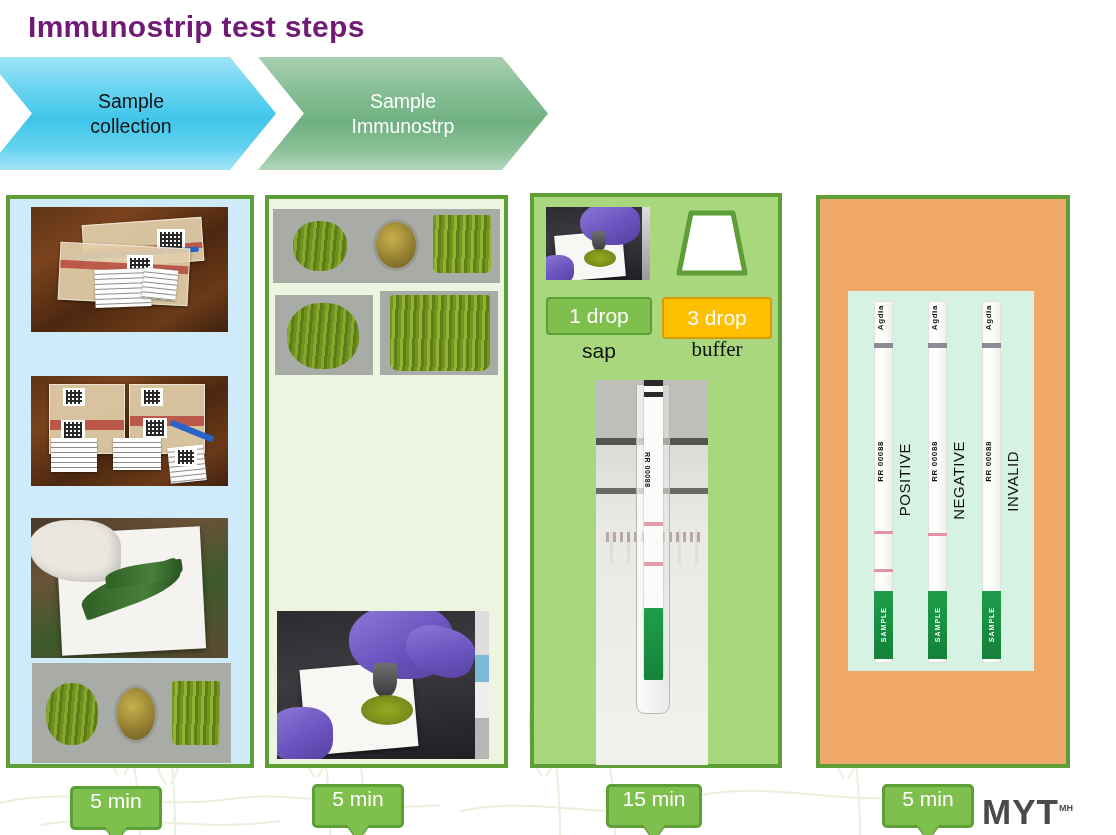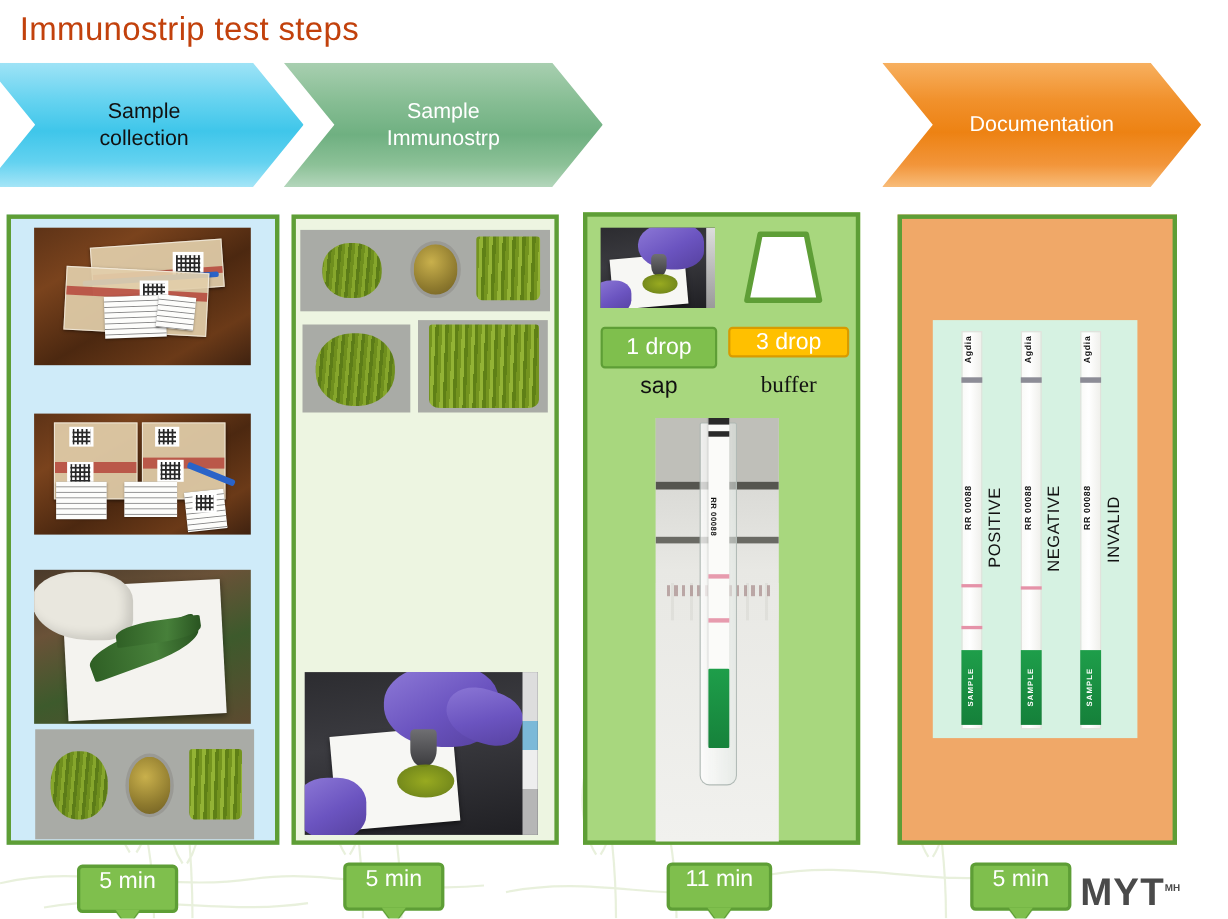--- a/index.html
+++ b/index.html
@@ -10,22 +10,22 @@
     position: relative;
     overflow: hidden;
   }
 
   
   .watermark { position: absolute; left: 0; bottom: 0; width: 1116px; height: 200px;
                opacity: 0.5; pointer-events: none; z-index: 0; }
 
   
   .title {
-    position: absolute; left: 18px; top: 10px;
-    font-size: 30px; font-weight: normal; color: #c2410c;
+    position: absolute; left: 28px; top: 10px;
+    font-size: 30px; font-weight: bold; color: #701a75;
     letter-spacing: 0.3px; z-index: 5;
   }
 
   
   .chevron-band { position: absolute; left: 0; top: 57px; width: 1116px; height: 118px; z-index: 4; }
   .chev {
     position: absolute; top: 0; height: 113px;
     display: flex; align-items: center; justify-content: center;
     text-align: center; line-height: 1.25;
     clip-path: polygon(0 0, calc(100% - 46px) 0, 100% 50%, calc(100% - 46px) 100%, 0 100%, 46px 50%);
@@ -203,25 +203,20 @@
       <div>Sample</div>
       <div>collection</div>
     </div>
   </div>
   <div class="chev chev2">
     <div class="lbl">
       <div>Sample</div>
       <div>Immunostrp</div>
     </div>
   </div>
-  <div class="chev chev4">
-    <div class="lbl">
-      <div>Documentation</div>
-    </div>
-  </div>
 </div>
 
 <div class="panel p1">
 
   <div class="ph wood" style="left:21px; top:8px; width:197px; height:125px;">
     <div class="bag" style="left:52px; top:14px; width:120px; height:44px; transform:rotate(-4deg);">
       <div class="bagstripe" style="top:58%"></div>
     </div>
     <div class="qr" style="left:126px; top:22px; width:28px; height:24px;"></div>
     <div class="zip" style="left:44px; top:44px; width:124px; height:5px; transform:rotate(-4deg);"></div>
@@ -306,21 +301,21 @@
                 background:linear-gradient(180deg,#ddd,#9a9a9a);"></div>
   </div>
 
   <svg class="trap" style="left:140px; top:10px; width:76px; height:74px;" viewBox="0 0 76 74">
     <polygon points="17,6 59,6 71,66 5,66" fill="#FFFFFF" stroke="#5E9E36" stroke-width="5" stroke-linejoin="round"></polygon>
   </svg>
 
   <div class="badge badge-green" style="left:12px; top:100px; width:106px; height:38px;">
     <span>1 drop</span>
   </div>
-  <div class="badge badge-orange" style="left:128px; top:100px; width:110px; height:28px;">
+  <div class="badge badge-orange" style="left:128px; top:100px; width:110px; height:42px;">
     <span>3 drop</span>
   </div>
   <div class="undertext" style="left:12px; top:142px; width:106px;">sap</div>
   <div class="undertext" style="left:128px; top:140px; width:110px;font-family:Liberation Serif, serif;">buffer</div>
 
   <div class="ph tubescene" style="left:62px; top:183px; width:112px; height:385px;">
     <div style="position:absolute; left:0; right:0; top:0; height:58px; background:#BFBFB9;"></div>
     <div style="position:absolute; left:0; right:0; top:58px; height:7px; background:#55554F;"></div>
     <div style="position:absolute; left:0; right:0; top:108px; height:6px; background:#6A6A64;"></div>
     <div class="rack" style="top:150px; height:34px; opacity:.75;"></div>
@@ -378,21 +373,21 @@
   </div>
 </div>
 
 <div class="timebox" style="left:70px; top:786px; width:92px; height:44px;">
   <span>5 min</span>
 </div>
 <div class="timebox" style="left:312px; top:784px; width:92px; height:44px;">
   <span>5 min</span>
 </div>
 <div class="timebox" style="left:606px; top:784px; width:96px; height:44px;">
-  <span>11 min</span>
+  <span>15 min</span>
 </div>
 <div class="timebox" style="left:882px; top:784px; width:92px; height:44px;">
   <span>5 min</span>
 </div>
 
 <div class="logo" style="left:982px; top:792px;">
   <span>MYT</span><sup>MH</sup>
 </div>
 
 </body></html>

